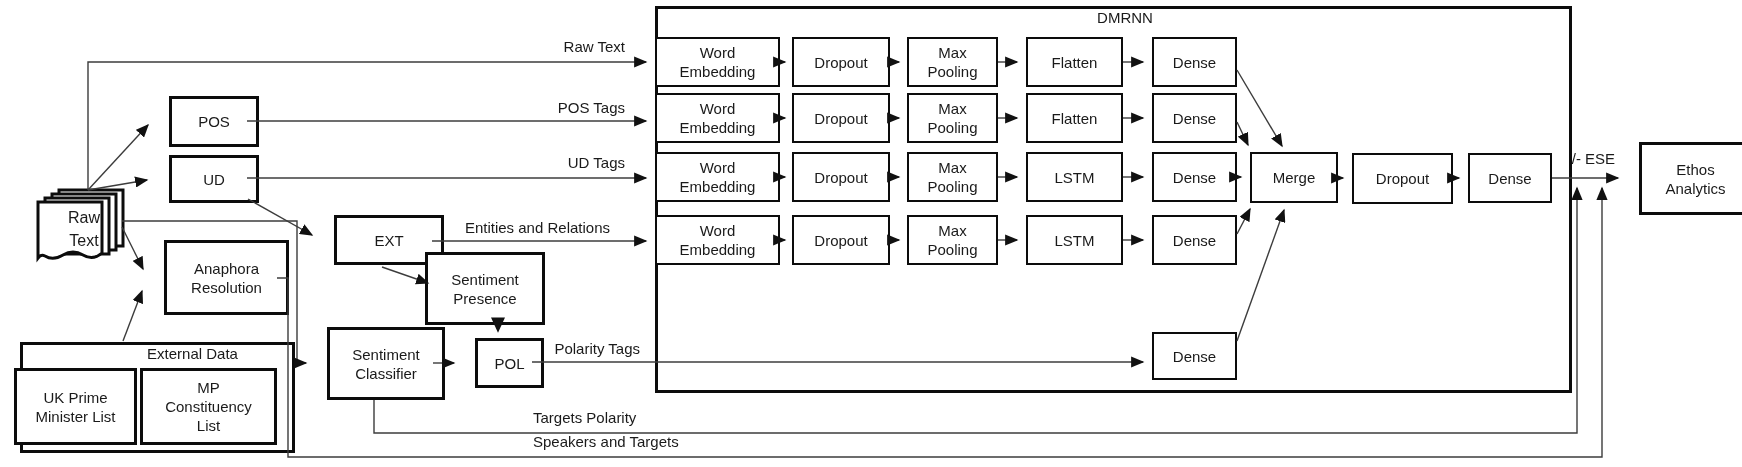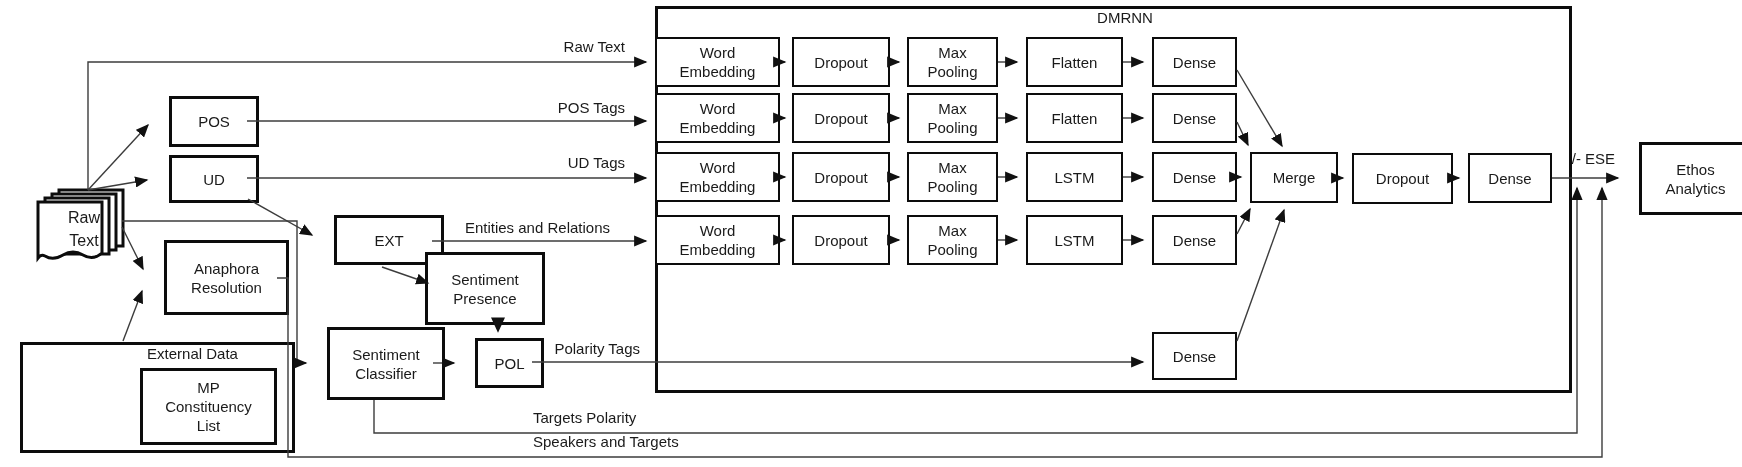--- a/index.html
+++ b/index.html
@@ -39,20 +39,21 @@
   </svg>
 
   <div class="lbl z2" style="left:44px;top:206px;width:56px;text-align:center;white-space:normal;line-height:23px;font-size:16px;">Raw Text</div>
 
   <div class="box z2" style="left:157px;top:96px;width:90px;height:51px;">POS</div>
   <div class="box z2" style="left:157px;top:155px;width:90px;height:48px;">UD</div>
   <div class="box z2" style="left:152px;top:240px;width:125px;height:75px;">Anaphora Resolution</div>
 
   <div class="box z2" style="left:8px;top:342px;width:275px;height:111px;align-items:flex-start;"></div>
   <div class="lbl z3" style="left:8px;top:345px;width:329px;text-align:center;margin-left:20px;">External Data</div>
+  <div class="box z3" style="left:14px;top:368px;width:123px;height:77px;">UK Prime Minister List</div>
   <div class="box z3" style="left:140px;top:368px;width:137px;height:77px;padding:0 12px;">MP Constituency List</div>
 
   <div class="box z2" style="left:322px;top:215px;width:110px;height:50px;">EXT</div>
   <div class="box z2" style="left:413px;top:252px;width:120px;height:73px;">Sentiment Presence</div>
   <div class="box z2" style="left:315px;top:327px;width:118px;height:73px;">Sentiment Classifier</div>
   <div class="box z2" style="left:463px;top:338px;width:69px;height:50px;">POL</div>
 
   <div class="box z2" style="left:643px;top:6px;width:917px;height:387px;border-width:3px;"></div>
   <div class="lbl z3" style="left:1080px;top:9px;width:90px;text-align:center;">DMRNN</div>
 

